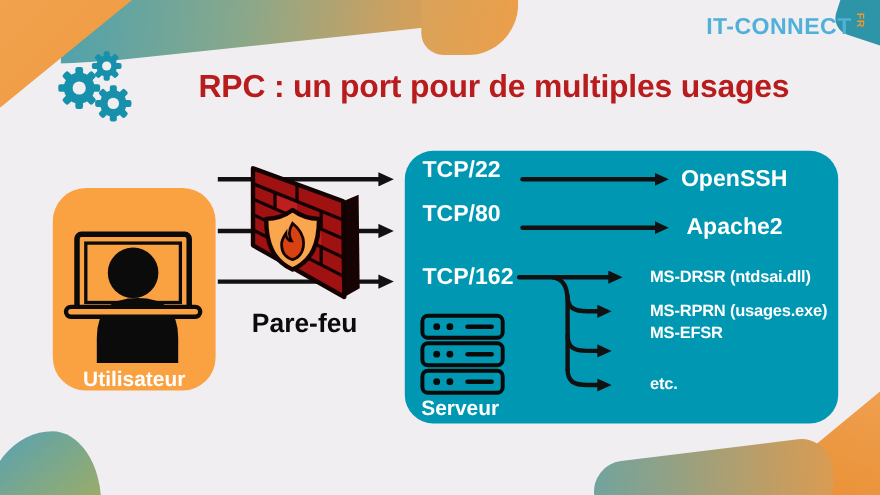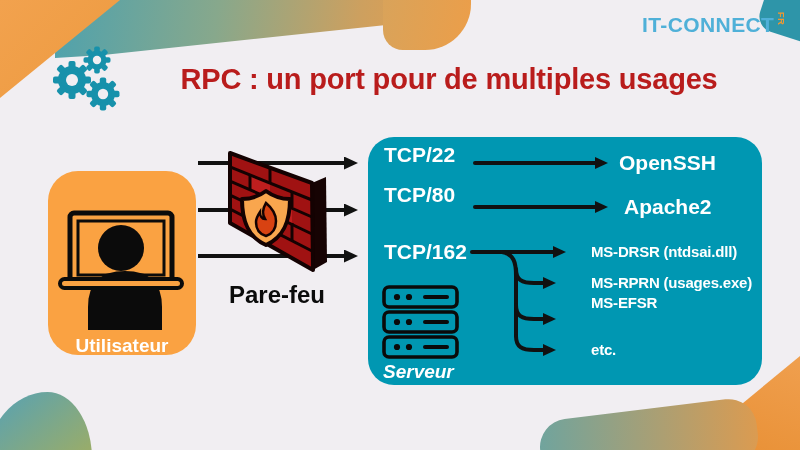--- a/index.html
+++ b/index.html
@@ -49,21 +49,21 @@
 
   
   .server-card{left:368px;top:137px;width:394px;height:248px;background:#0097B2;border-radius:26px;}
   .server-card .txt{position:absolute;color:#fff;font-weight:bold;white-space:nowrap;}
   .port{font-size:21px;left:16px;}
   .p0{top:6px;}.p1{top:46px;}.p2{top:103px;}
   .svc-big{font-size:21px;}
   .s0{left:251px;top:14px;}.s1{left:256px;top:58px;}
   .svc-sm{font-size:15px;letter-spacing:-0.2px;margin-left:16px;}
   .m0{left:207px;top:106px;}.m1{left:207px;top:137px;}.m2{left:207px;top:157px;}.m3{left:207px;top:204px;text-align:right;}
-  .server-label{left:15px;top:224px;font-size:19px;font-style:italic;}
+  .server-label{left:15px;top:224px;font-size:19px;}
   .card-art{position:absolute;left:0;top:0;width:394px;height:248px;}
 </style>
 </head>
 <body>
 
 <div id="canvas" data-interactable="false">
 
   <div class="abs deco-band" data-interactable="false"></div>
   <div class="abs deco-band-blob" data-interactable="false"></div>
   <div class="abs deco-tl" data-interactable="false"></div>

